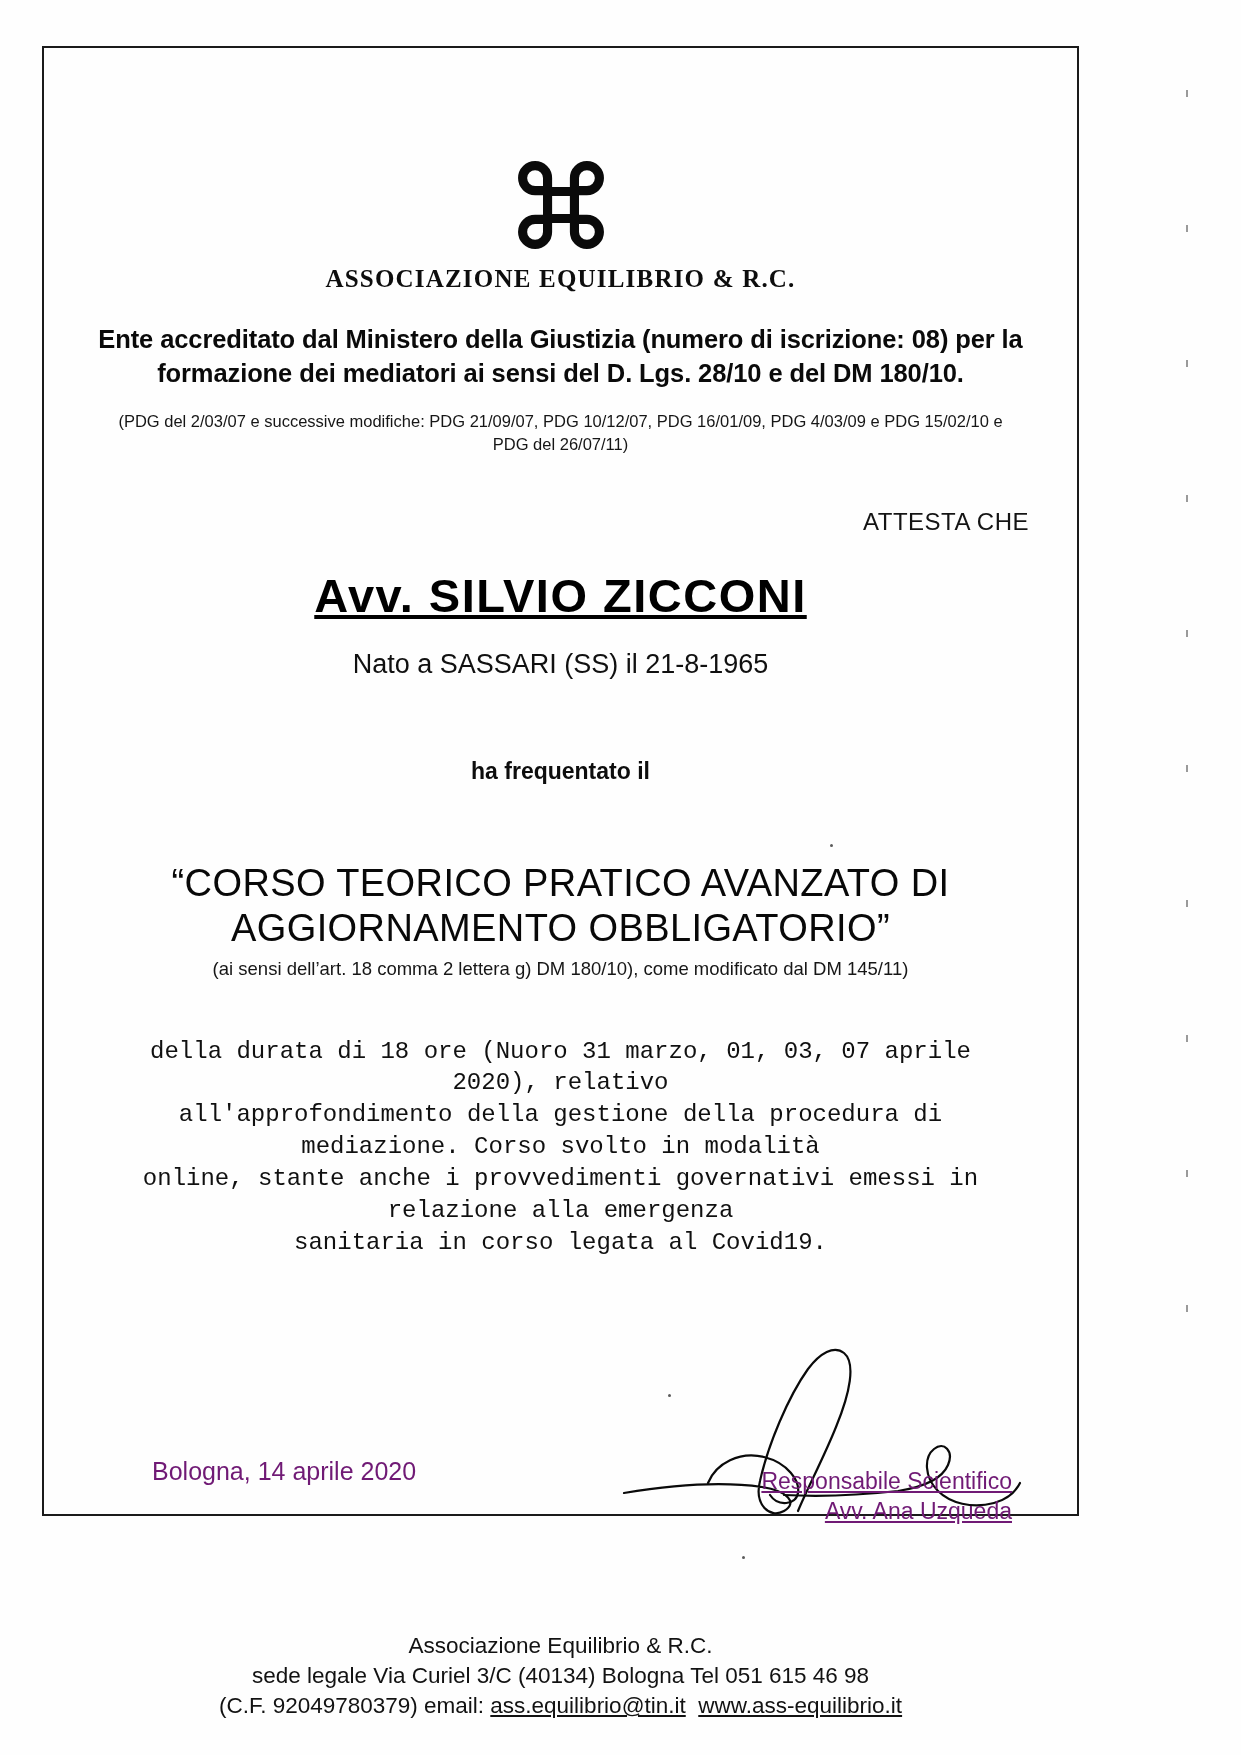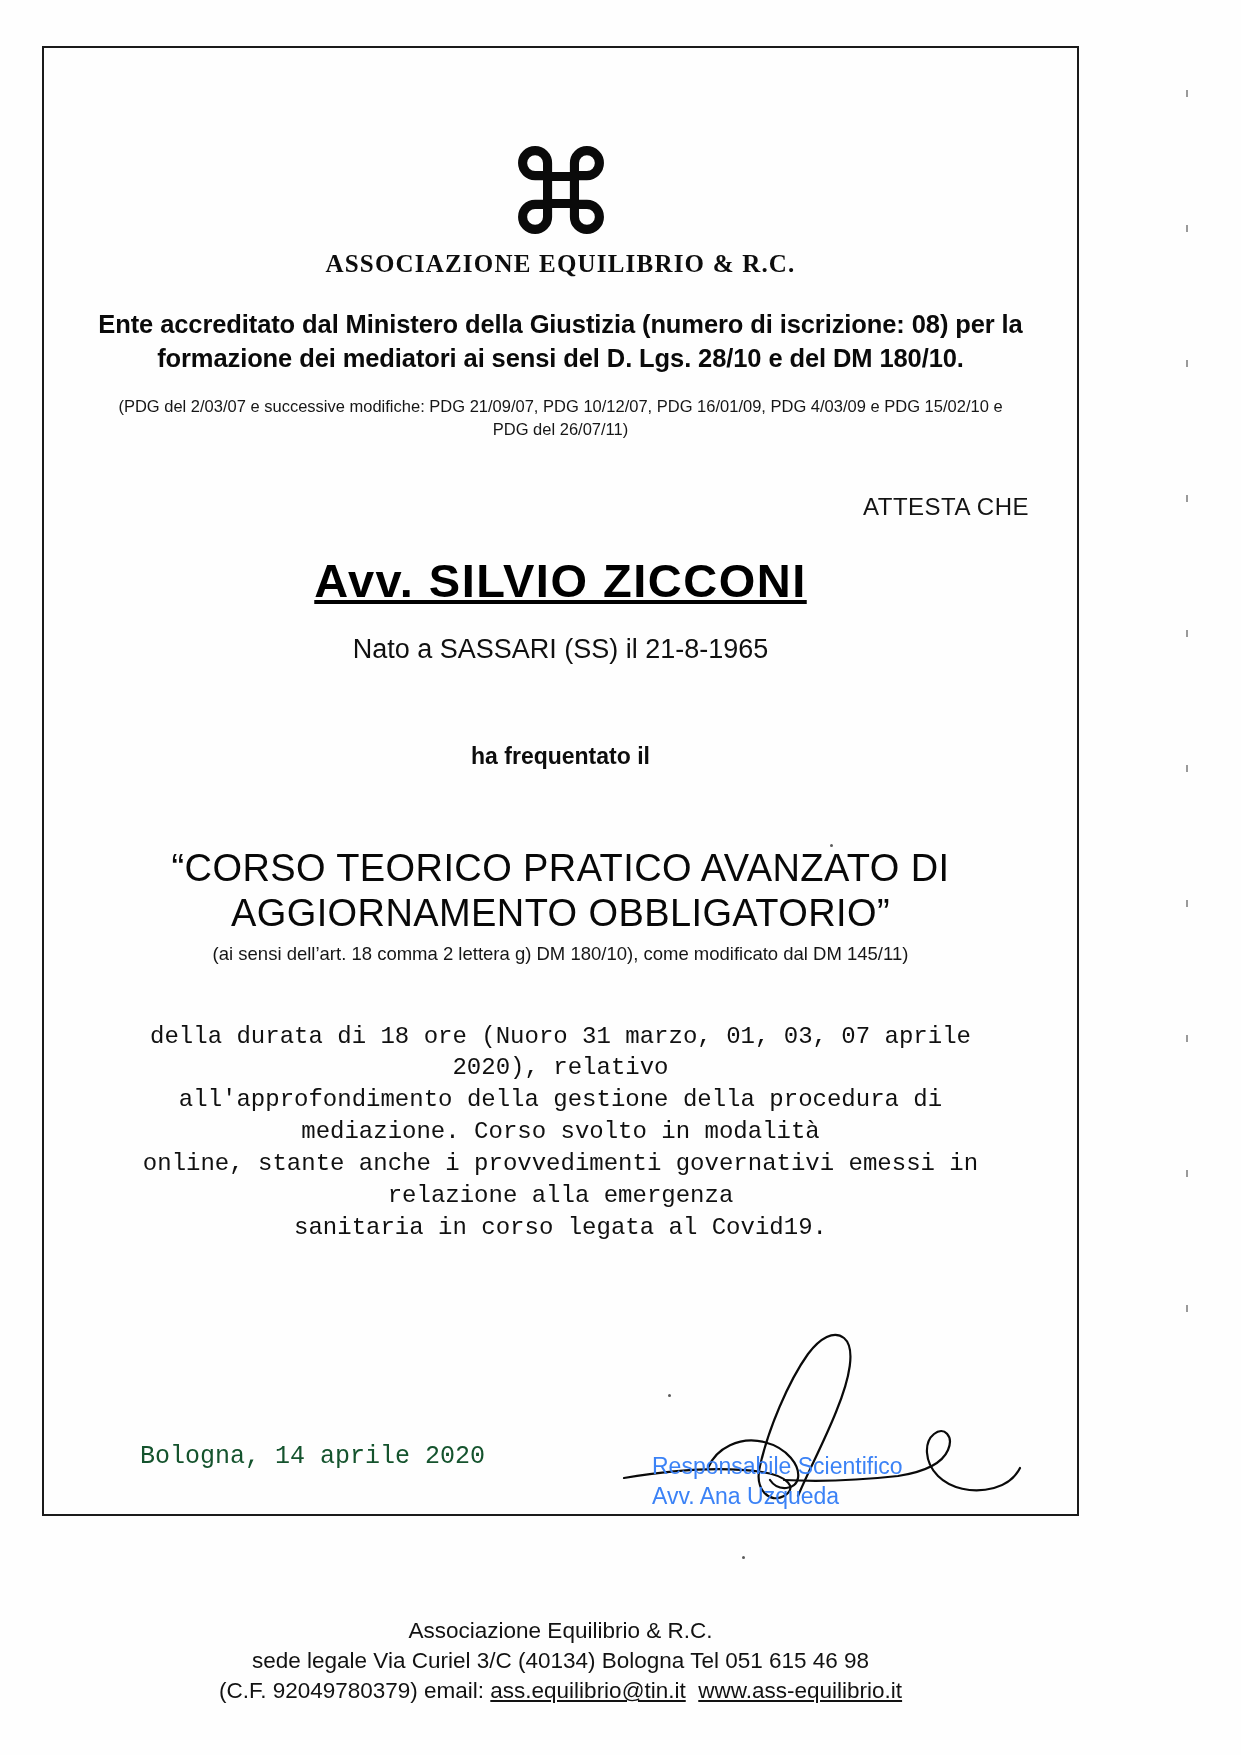--- a/index.html
+++ b/index.html
@@ -50,21 +50,21 @@
     margin-bottom: 128px;
   }
 
   .content {
     position: absolute;
     left: 44px;
     top: 48px;
     width: 1033px;
     height: 1466px;
     box-sizing: border-box;
-    padding: 0 48px;
+    padding: 15px 48px;
     text-align: center;
   }
 
   
   .logo-wrap {
     margin-top: 90px;
     height: 104px;
     display: flex;
     align-items: center;
     justify-content: center;
@@ -156,40 +156,40 @@
 
   
   .sign-area {
     position: relative;
     height: 230px;
     margin-top: 76px;
     text-align: left;
   }
   .place-date {
     position: absolute;
-    left: 48px;
+    left: 60px;
     top: 122px;
     font-size: 25px;
-    color: #14532d;
-    font-family: Liberation Mono, monospace;
+    color: #701a75;
   }
   .signature-svg {
     position: absolute;
     left: 520px;
     top: 0px;
   }
   .sign-labels {
     position: absolute;
     left: 560px;
     top: 132px;
     width: 360px;
-    text-align: left;
+    text-align: right;
     font-size: 23px;
     line-height: 1.3;
-    color: #3b82f6;
+    color: #701a75;
+    text-decoration: underline;
   }
 
   
   .footer {
     margin-top: 66px;
     font-size: 22.5px;
     line-height: 1.34;
     color: #121212;
   }
   .footer .u { text-decoration: underline; margin-top: 8px; }

